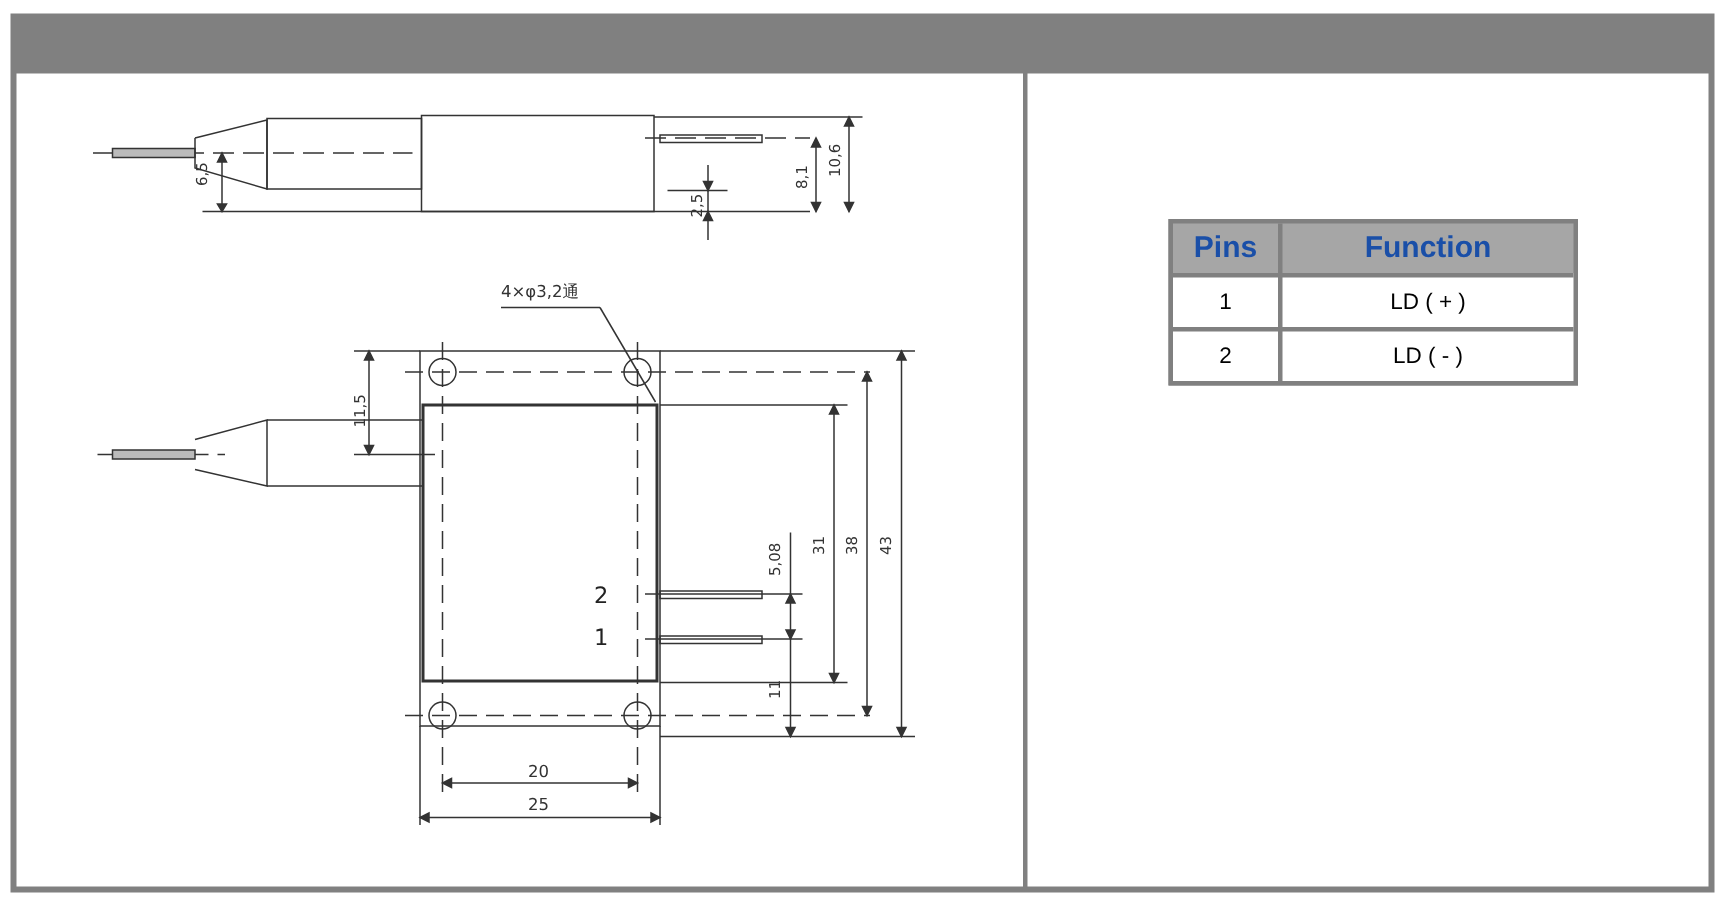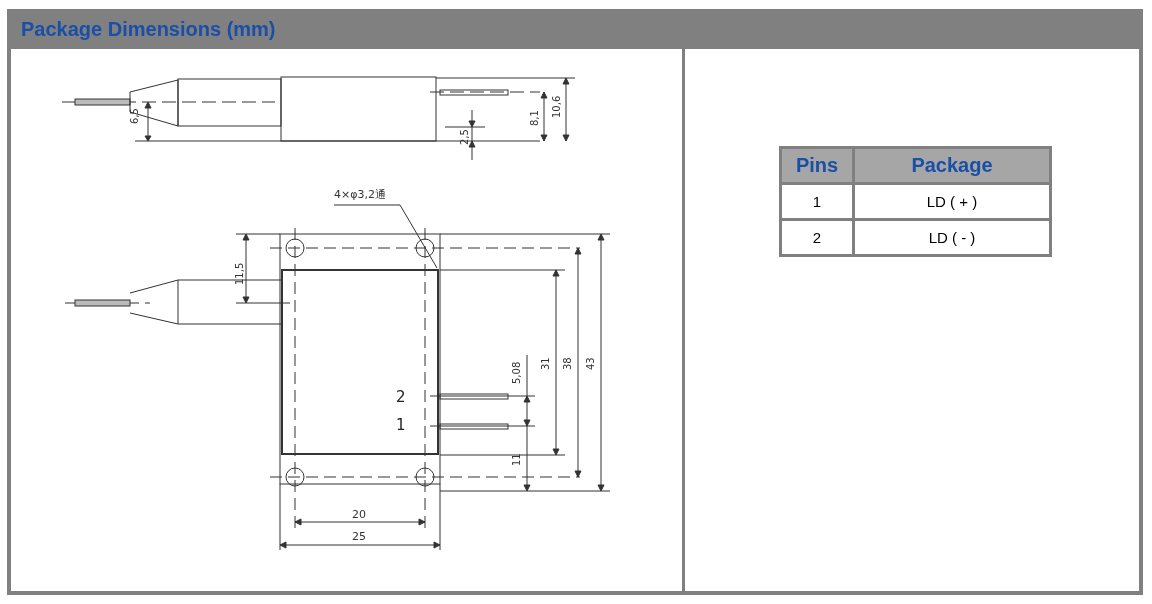--- a/index.html
+++ b/index.html
@@ -15,23 +15,20 @@
   .pins-table td{background:#fff;font-size:15px;color:#000;height:33px;padding:0;text-align:center;}
   .pins-table .c1{width:70px;}
   .pins-table .c2{width:194px;}
   .pins-table tr + tr th, .pins-table tr + tr td{border-top:3px solid #808080;}
   .pins-table .c2{border-left:3px solid #808080;}
 </style>
 </head>
 <body>
 
 <div class="frame">
-  <div class="header">
-    <span class="header-title">Package Dimensions (mm)</span>
-  </div>
   <div class="cell-left"></div>
   <div class="cell-right"></div>
 </div>
 
 <svg style="position:absolute;left:0;top:0" width="1152" height="604" viewBox="0 0 1152 604" fill="none" stroke="#333" stroke-width="1">
 
   <g>
     <line x1="62" y1="102" x2="275" y2="102" stroke-dasharray="14,6"></line>
     <rect x="75" y="99" width="55" height="6" fill="#bbb"></rect>
     <polyline points="130,92 178,80 178,126 130,112 130,92"></polyline>
@@ -124,21 +121,21 @@
       <polygon points="286,542 280,545 286,548" fill="#333"></polygon>
       <polygon points="434,542 440,545 434,548" fill="#333"></polygon>
     <text x="352" y="540" font-size="11" fill="#333" stroke="none">25</text>
   </g>
 </svg>
 
 <table class="pins-table">
   <tbody>
       <tr>
     <th class="c1">Pins</th>
-    <th class="c2">Package</th>
+    <th class="c2">Function</th>
   </tr>
   <tr>
     <td class="c1">1</td>
     <td class="c2">LD ( + )</td>
   </tr>
   <tr>
     <td class="c1">2</td>
     <td class="c2">LD ( - )</td>
   </tr>
 </tbody>

